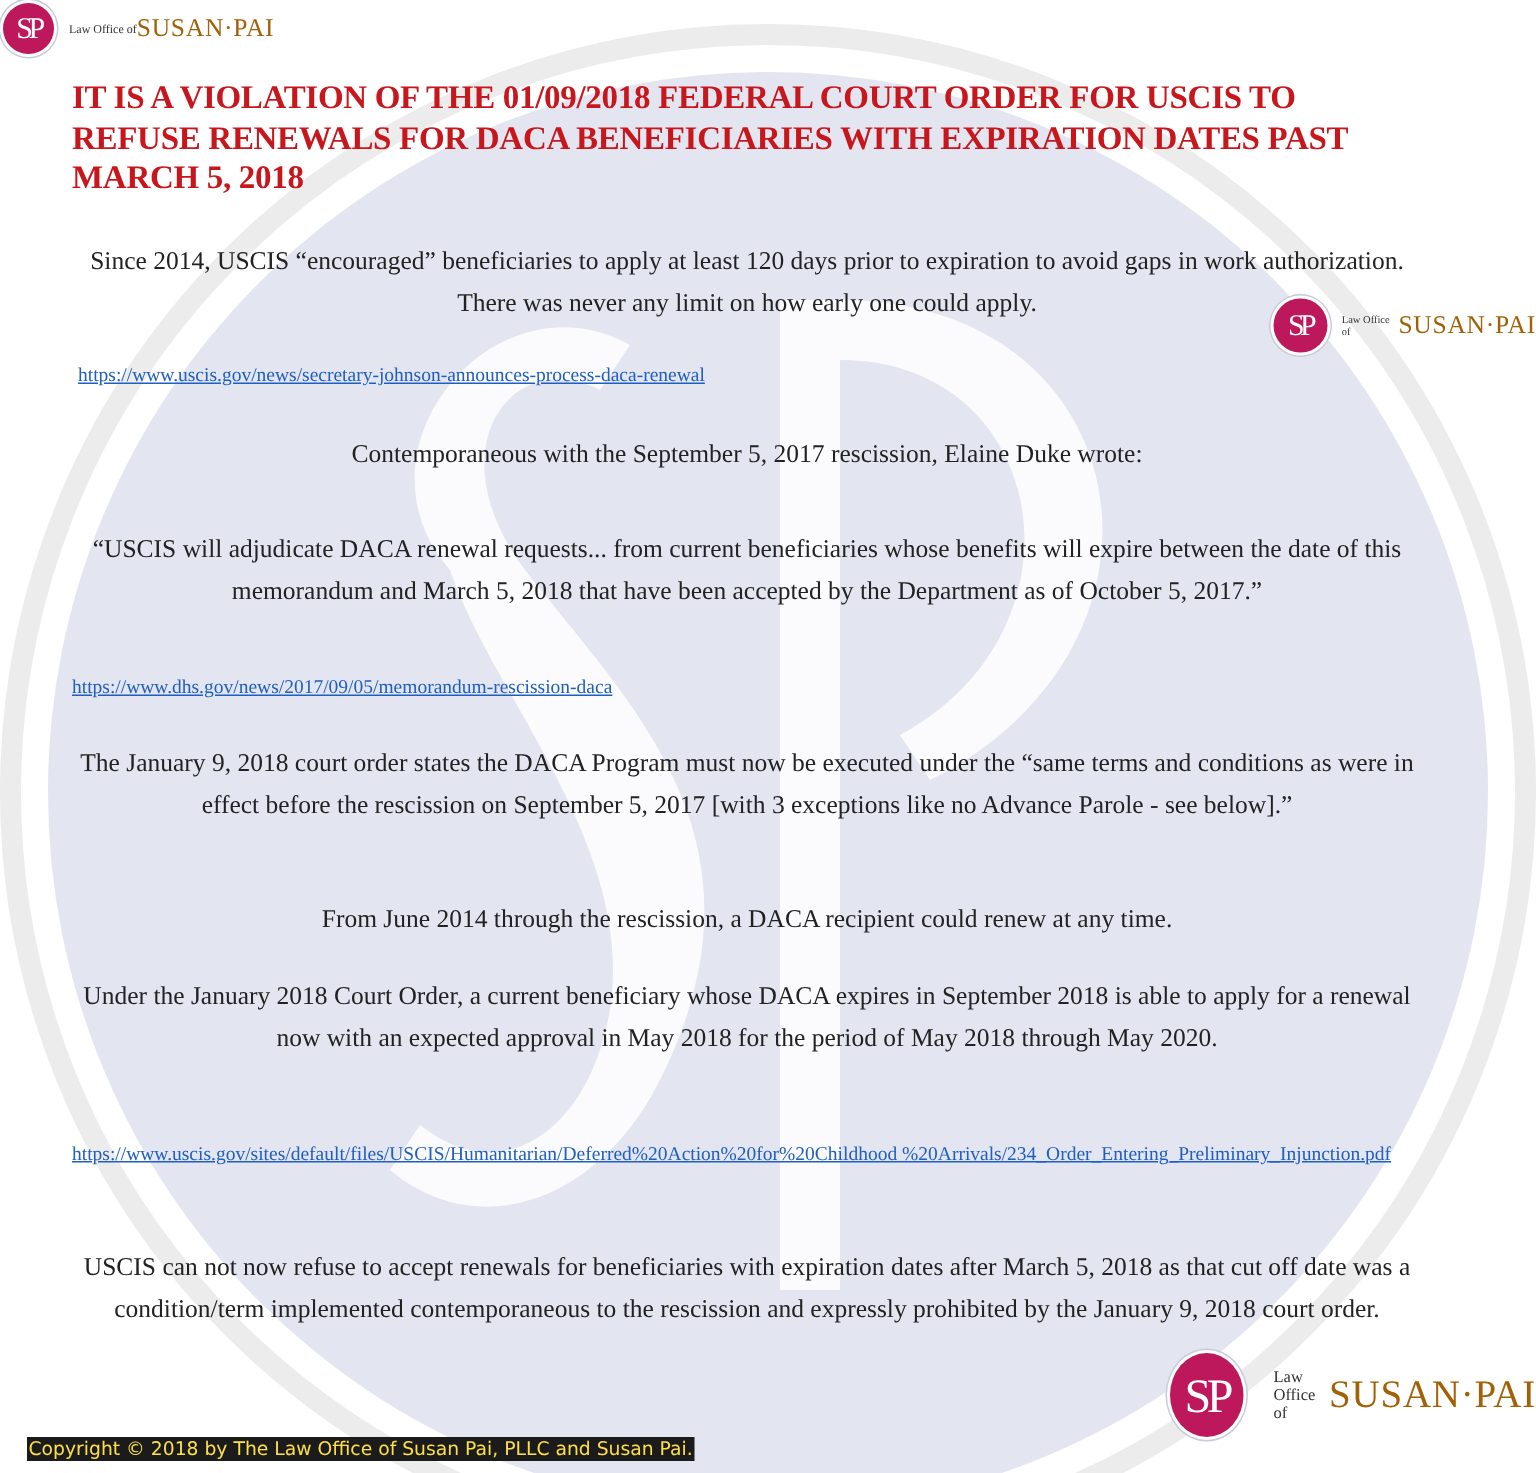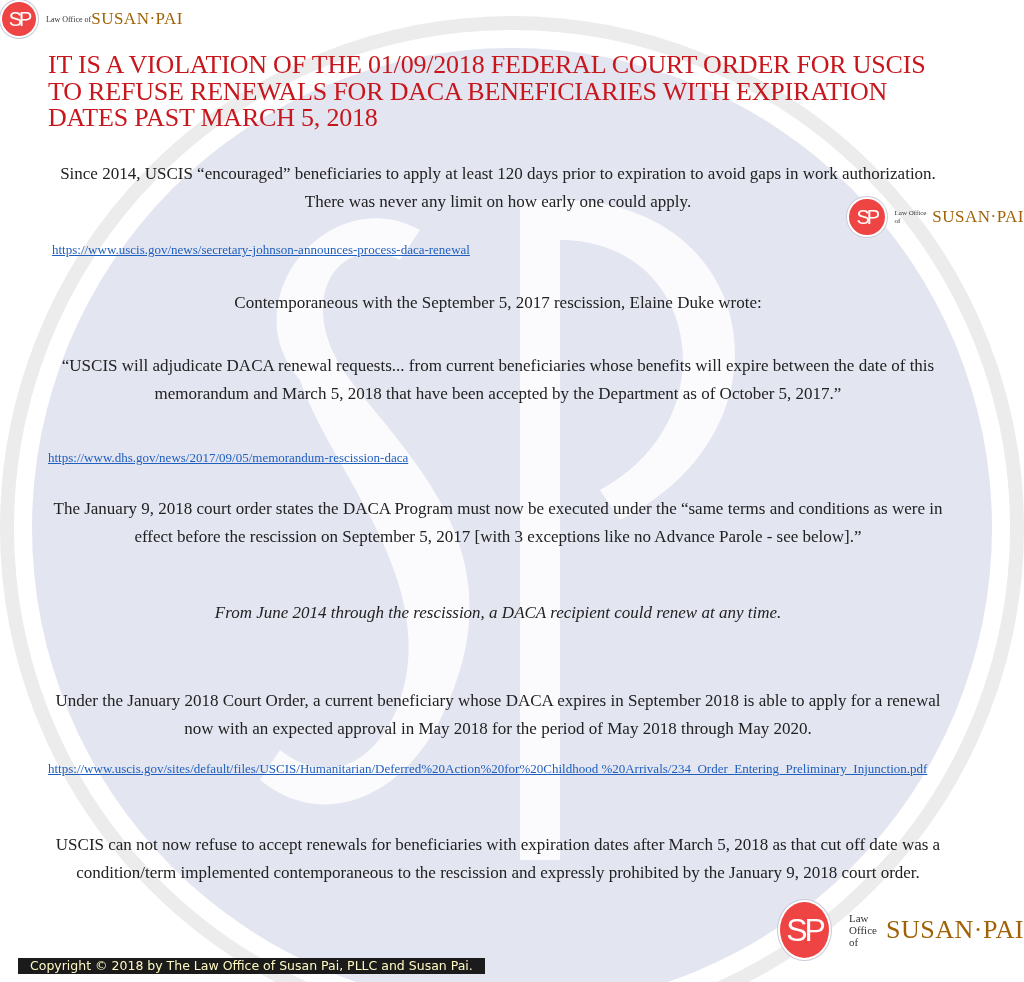--- a/index.html
+++ b/index.html
@@ -7,23 +7,23 @@
     width: 1024px; height: 982px; position: relative; overflow: hidden;
     background: #ffffff;
     font-family: "Liberation Serif", "DejaVu Serif", serif;
     color: #222;
   }
   .watermark { position: absolute; left: 0; top: 0; width: 1024px; height: 982px; z-index: 0; }
   .content { position: relative; z-index: 1; }
 
   .logo { position: absolute; display: flex; align-items: center; }
   .logo .badge {
-    border-radius: 50%; background: #ef4444; color: #fff;
+    border-radius: 50%; background: #be185d; color: #fff;
     display: flex; align-items: center; justify-content: center;
-    font-family: Liberation Sans, sans-serif; font-weight: normal;
+    font-family: Liberation Serif, serif; font-weight: normal;
     box-shadow: 0 0 0 2px #fff, 0 0 0 3px #c8cbd8;
     letter-spacing: -3px;
   }
   .logo .text { display: flex; flex-direction: row; align-items: center; margin-left: 10px; justify-content: space-between; }
   .logo .small { font-size: 9px; color: #333; font-family: "Liberation Serif", serif; }
   .logo .big { color: #a16207; font-family: "Liberation Serif", serif; letter-spacing: 0.5px; }
 
   .logo-top { left: 2px; top: 2px; }
   .logo-top .badge { width: 34px; height: 34px; font-size: 20px; }
   .logo-top .small { font-size: 8px; }
@@ -35,35 +35,35 @@
   .logo-mid .big { font-size: 17px; }
 
   .logo-bottom { left: 780px; top: 902px; }
   .logo-bottom .badge { width: 56px; height: 56px; font-size: 32px; }
   .logo-bottom .text { margin-left: 20px; }
   .logo-bottom .small { font-size: 11px; }
   .logo-bottom .big { font-size: 26px; }
 
   .headline {
     position: absolute; left: 48px; top: 52px; width: 900px;
-    color: #c8161d; font-size: 26px; line-height: 26.5px;
+    color: #c8161d; font-size: 22px; line-height: 26.5px;
     font-family: "Liberation Serif", serif; text-transform: uppercase;
-    margin: 0; font-weight: normal; letter-spacing: -0.2px;
+    margin: 0; font-weight: bold; letter-spacing: -0.2px;
   }
   p.para {
     position: absolute; left: 48px; width: 900px; margin: 0;
     font-size: 17px; line-height: 27.5px; color: #222; text-align: center;
   }
   a.link { color: #1f5fbf; text-decoration: underline; position: absolute; left: 48px; font-size: 13px; line-height: 27.5px; width: 910px; }
 
   .footer {
     position: absolute; left: 18px; top: 958px; font-family: "DejaVu Sans", sans-serif;
     font-size: 12.5px; line-height: 16px; white-space: nowrap; display: flex; gap: 6px;
   }
-  .footer span { background: #1b1b1b; color: #fef9c3; padding: 0 12px; }
+  .footer span { background: #1b1b1b; color: #fde047; padding: 0 1px; }
 </style>
 </head>
 <body>
 
 <svg class="watermark" viewBox="0 0 1024 982">
   <circle cx="512" cy="528" r="505" fill="none" stroke="#ececec" stroke-width="14"></circle>
   <circle cx="512" cy="528" r="480" fill="#e3e5f0"></circle>
   <path d="M300 380 C 230 300, 330 180, 420 230 L 400 260 C 340 230, 290 300, 350 380 C 420 470, 520 560, 440 720 C 400 800, 320 830, 260 780 L 280 750 C 330 790, 380 760, 400 700 C 440 580, 330 470, 300 380 Z" fill="#ffffff" opacity="0.85"></path>
   <path d="M520 200 L 560 200 L 560 860 L 520 860 Z" fill="#ffffff" opacity="0.85"></path>
   <path d="M560 200 C 760 200, 800 430, 620 520 L 600 490 C 730 420, 700 240, 560 240 Z" fill="#ffffff" opacity="0.85"></path>
@@ -93,23 +93,23 @@
   <a class="link" style="top:236px; left:52px;">https://www.uscis.gov/news/secretary-johnson-announces-process-daca-renewal</a>
 
   <p class="para" style="top:289px;">Contemporaneous with the September 5, 2017 rescission, Elaine Duke wrote:</p>
 
   <p class="para" style="top:352px;">“USCIS will adjudicate DACA renewal requests... from current beneficiaries whose benefits will expire between the date of this memorandum and March 5, 2018 that have been accepted by the Department as of October 5, 2017.”</p>
 
   <a class="link" style="top:444px;">https://www.dhs.gov/news/2017/09/05/memorandum-rescission-daca</a>
 
   <p class="para" style="top:495px;">The January 9, 2018 court order states the DACA Program must now be executed under the “same terms and conditions as were in effect before the rescission on September 5, 2017 [with 3 exceptions like no Advance Parole - see below].”</p>
 
-  <p class="para" style="top:599px;font-style:italic;">From June 2014 through the rescission, a DACA recipient could renew at any time.</p>
+  <p class="para" style="top:599px;">From June 2014 through the rescission, a DACA recipient could renew at any time.</p>
 
-  <p class="para" style="top:650px;margin-top:37px;">Under the January 2018 Court Order, a current beneficiary whose DACA expires in September 2018 is able to apply for a renewal now with an expected approval in May 2018 for the period of May 2018 through May 2020.</p>
+  <p class="para" style="top:650px;">Under the January 2018 Court Order, a current beneficiary whose DACA expires in September 2018 is able to apply for a renewal now with an expected approval in May 2018 for the period of May 2018 through May 2020.</p>
 
   <a class="link" style="top:755px; width:900px; word-break: break-all;">https://www.uscis.gov/sites/default/files/USCIS/Humanitarian/Deferred%20Action%20for%20Childhood %20Arrivals/234_Order_Entering_Preliminary_Injunction.pdf</a>
 
   <p class="para" style="top:831px;">USCIS can not now refuse to accept renewals for beneficiaries with expiration dates after March 5, 2018 as that cut off date was a condition/term implemented contemporaneous to the rescission and expressly prohibited by the January 9, 2018 court order.</p>
 
   <div class="logo logo-bottom">
     <div class="badge">SP</div>
     <div class="text">
       <span class="small">Law Office of</span>
       <span class="big">SUSAN·PAI</span>

